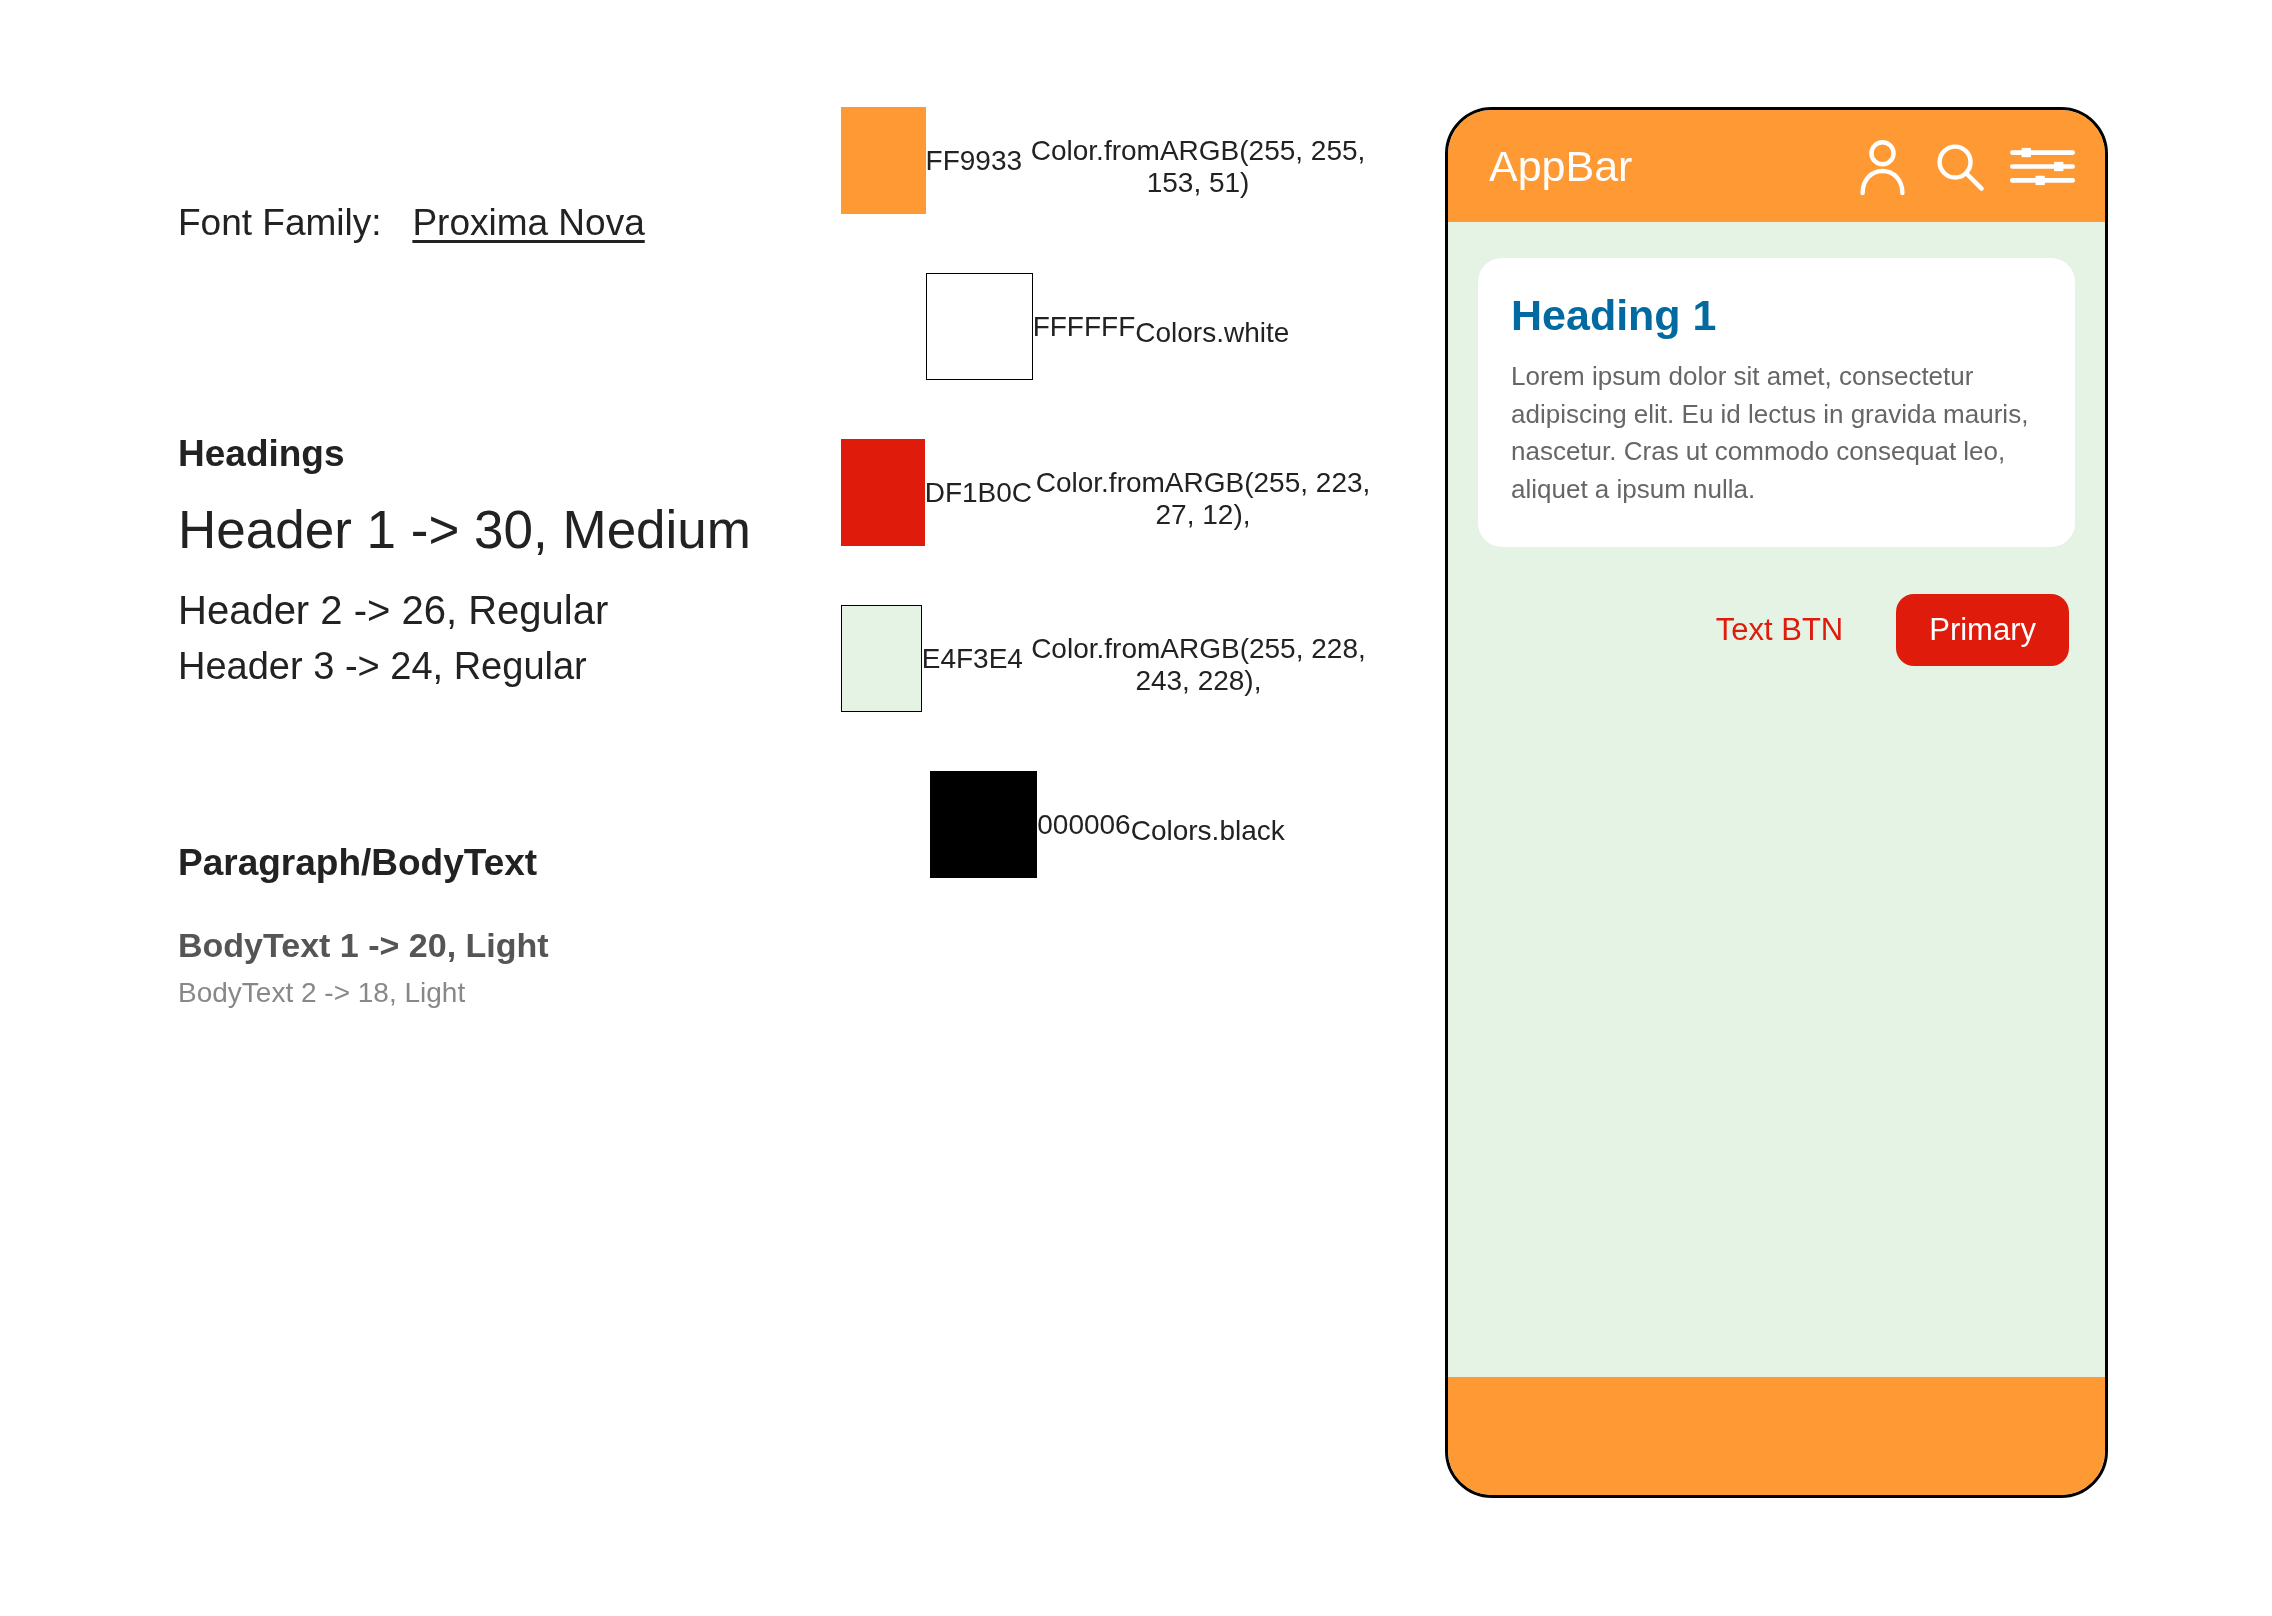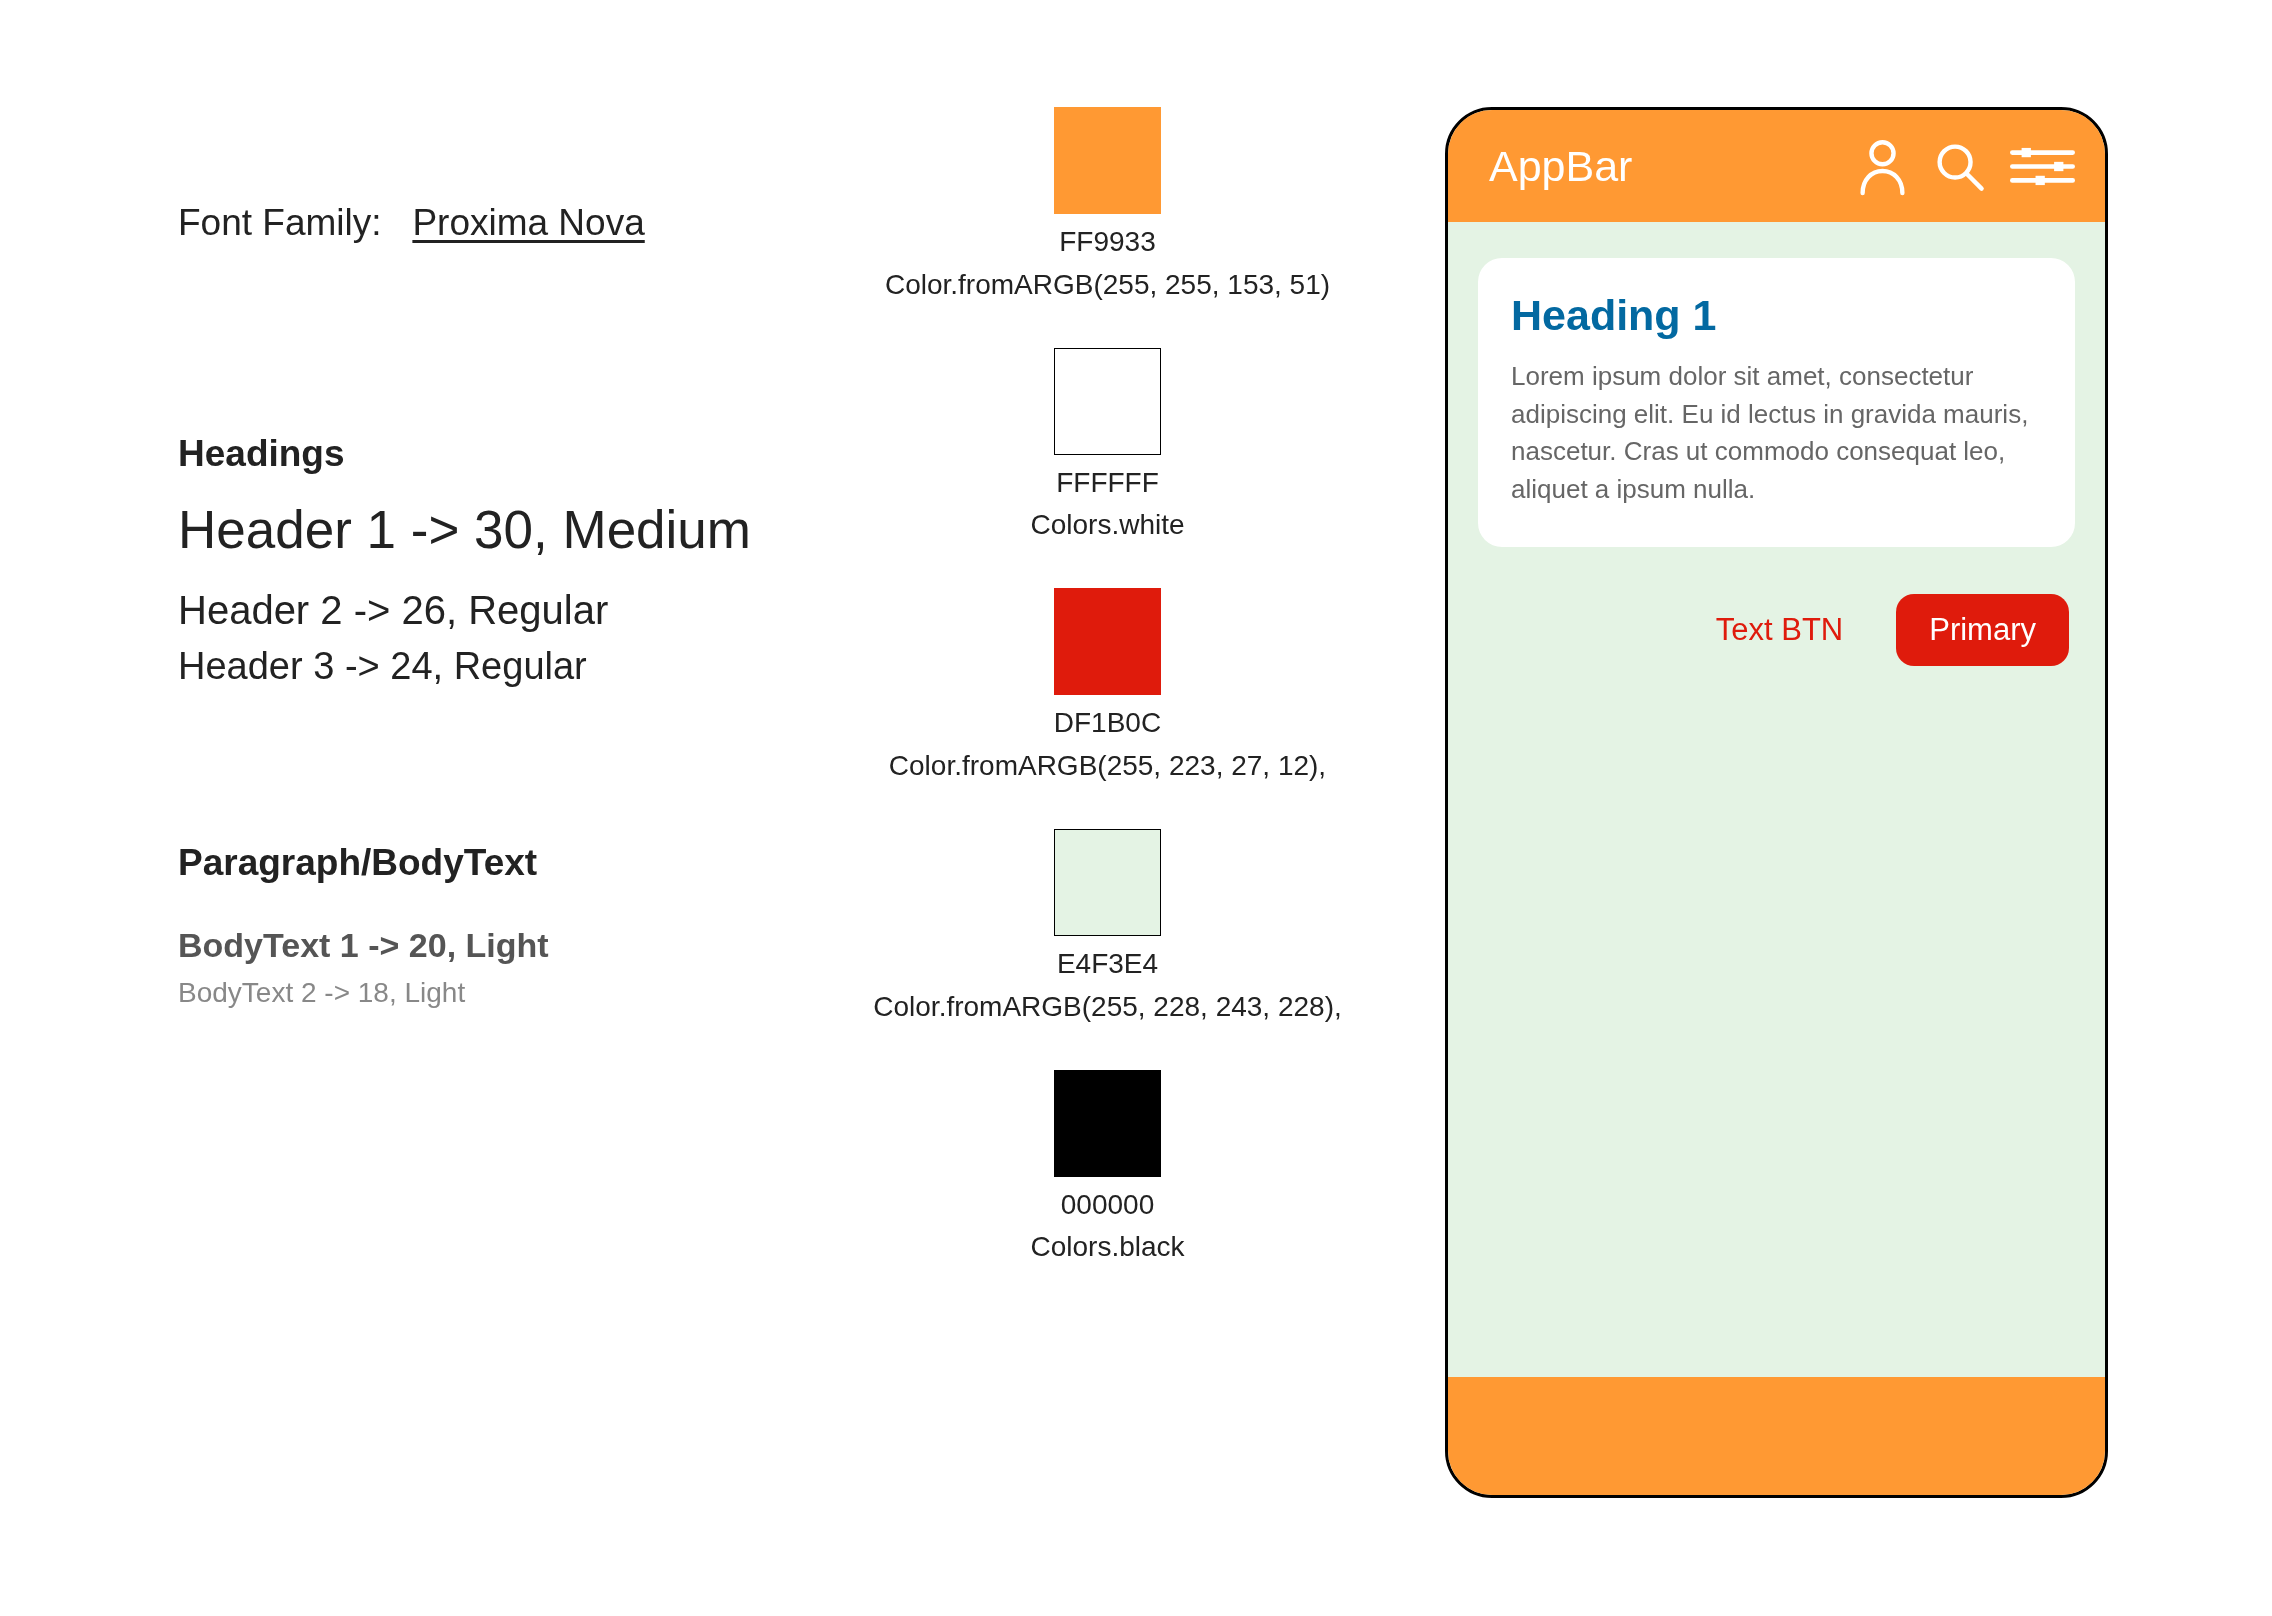--- a/index.html
+++ b/index.html
@@ -52,21 +52,20 @@
   
   .colors-col {
     width: 533px;
     display: flex;
     flex-direction: column;
     align-items: center;
     padding-top: 0;
   }
   .swatch-block {
     display: flex;
-    flex-direction: column;
     align-items: center;
     margin-bottom: 47px;
   }
   .swatch {
     width: 107px;
     height: 107px;
     margin-bottom: 12px;
   }
   .swatch.bordered { border: 1.8px solid #000; }
   .swatch-hex {
@@ -208,21 +207,21 @@
       <div class="swatch-hex">DF1B0C</div>
       <div class="swatch-code">Color.fromARGB(255, 223, 27, 12),</div>
     </div>
     <div class="swatch-block">
       <div class="swatch bordered" style="background:#E4F3E4;"></div>
       <div class="swatch-hex">E4F3E4</div>
       <div class="swatch-code">Color.fromARGB(255, 228, 243, 228),</div>
     </div>
     <div class="swatch-block">
       <div class="swatch" style="background:#000000;"></div>
-      <div class="swatch-hex">000000</div>
+      <div class="swatch-hex">000006</div>
       <div class="swatch-code">Colors.black</div>
     </div>
   </div>
 
   <div class="phone-col">
     <div class="appbar">
       <div class="appbar-title">AppBar</div>
       <div class="appbar-icons">
         <span>
           <svg width="53" height="59" viewBox="0 0 48 52" fill="none" stroke="#ffffff" stroke-width="4" stroke-linecap="round">

